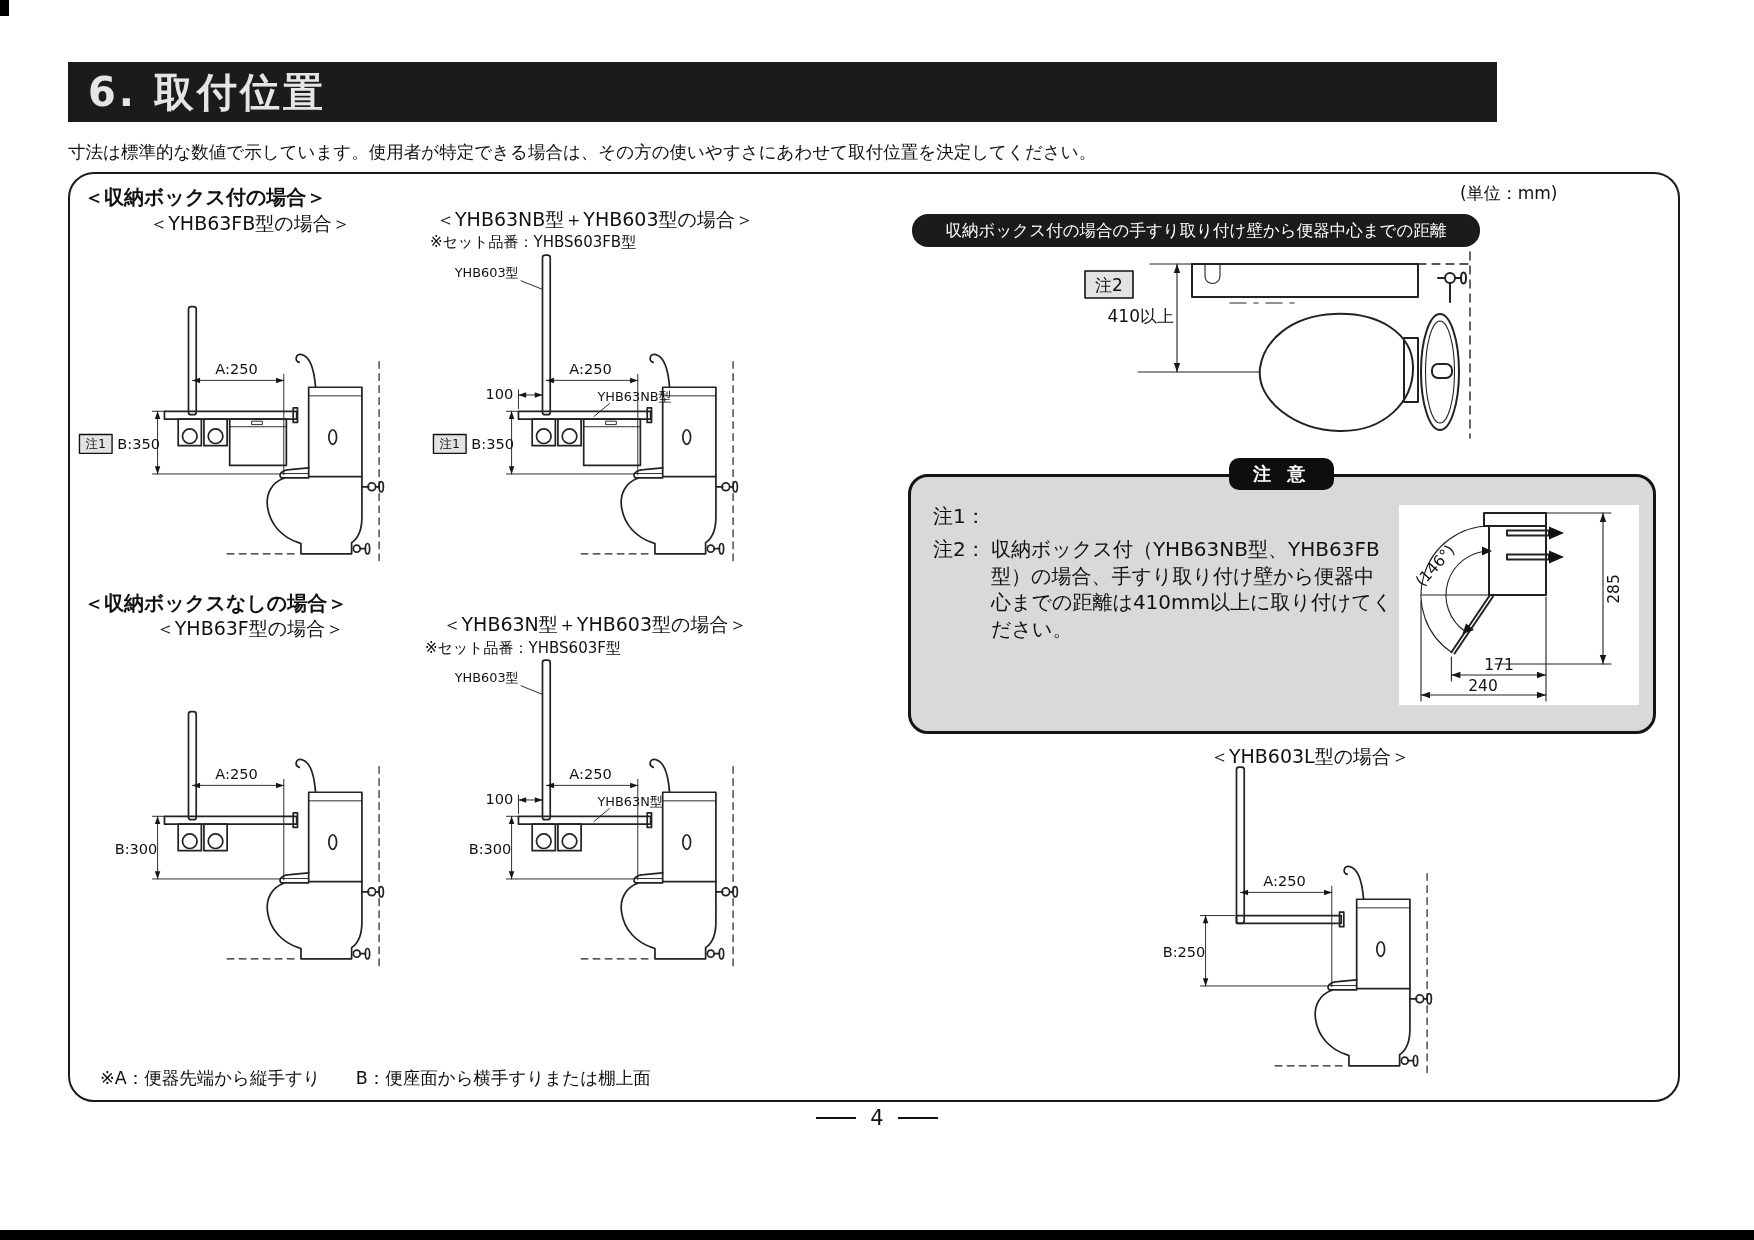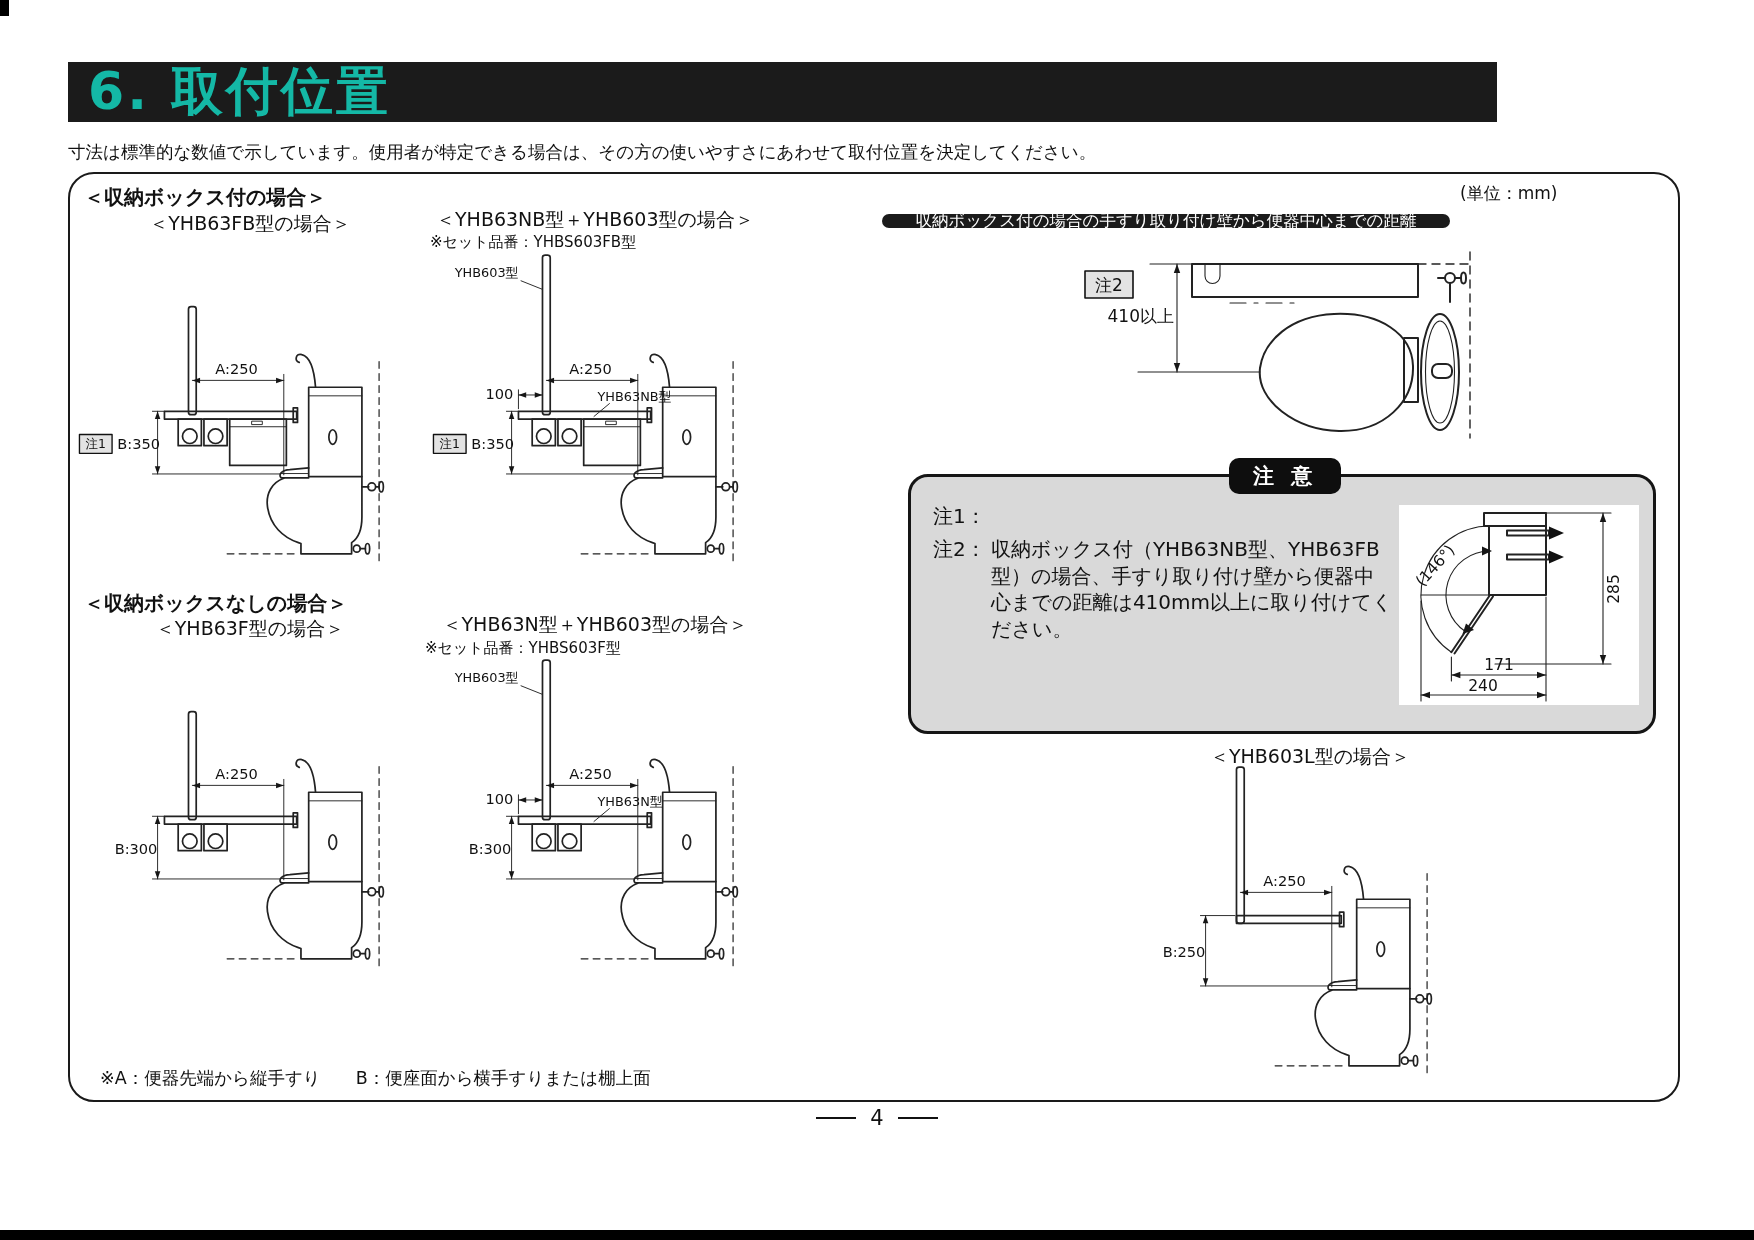--- a/index.html
+++ b/index.html
@@ -1,32 +1,32 @@
 <!DOCTYPE html>
 <html><head>
 <meta charset="utf-8">
 <style>
   *{margin:0;padding:0;box-sizing:border-box}
   html,body{width:1754px;height:1240px}
   body{position:relative;background:#fff;color:#111;overflow:hidden;
        font-family:"DejaVu Sans","Liberation Sans",sans-serif}
   .abs{position:absolute}
-  .titlebar{background:#1b1b1b;color:#14b8a6;display:flex;align-items:center;
-            padding-left:20px;font-size:52px;font-weight:bold;letter-spacing:3px}
+  .titlebar{background:#1b1b1b;color:#e5e5e5;display:flex;align-items:center;
+            padding-left:20px;font-size:40px;font-weight:bold;letter-spacing:3px}
   .intro{font-size:17.5px}
   .outer-box{border:2.5px solid #1a1a1a;border-radius:26px}
   .unit{font-size:17px;}
   .sec-heading{font-size:20px;font-weight:bold}
   .diagram-title{font-size:19px;text-align:center}
   .set-note{font-size:15px;text-align:left}
   .banner{background:#1b1b1b;color:#fff;border-radius:16px;display:flex;
           align-items:center;justify-content:center;font-size:16.5px;white-space:nowrap}
   .caution{background:#d9d9d9;border:3px solid #151515;border-radius:20px}
   .caution-tab{position:absolute;top:-19px;left:318px;background:#0e0e0e;color:#fff;
-               font-size:21px;font-weight:bold;padding:4px 24px;border-radius:10px;letter-spacing:5px}
+               font-size:18px;font-weight:bold;padding:4px 24px;border-radius:10px;letter-spacing:5px}
   .caution-body{padding:26px 14px 10px 22px;width:496px}
   .c-item{display:flex;font-size:20px;font-weight:normal;line-height:1.32;margin-bottom:7px}
   .c-tag{flex:0 0 58px}
   .c-text{flex:1}
   .c-warning{font-size:20px;font-weight:bold;line-height:1.32}
   .cfig{background:#fff}
   .footnote{font-size:17.5px}
   .pageno{display:flex;align-items:center;justify-content:center;gap:14px;font-size:21px}
   .dashline{width:40px;height:2.5px;background:#111}
   .bottom-strip{background:#000}
@@ -285,21 +285,21 @@
   <g>
     <line class="thin" x1="8" y1="140" x2="22" y2="140"></line>
     <line class="thin" x1="8" y1="213" x2="157" y2="213"></line>
     <line class="thin" x1="14" y1="140" x2="14" y2="213"></line>
     <polygon class="arr" points="14,140 10.8,149 17.2,149"></polygon>
     <polygon class="arr" points="14,213 10.8,204 17.2,204"></polygon>
     <text x="-36" y="184">B:300</text>
   </g>
 </svg>
 
-<div class="abs banner" style="left:882px;top:214px;width:568px;height:14px">収納ボックス付の場合の手すり取り付け壁から便器中心までの距離</div>
+<div class="abs banner" style="left:912px;top:214px;width:568px;height:33px">収納ボックス付の場合の手すり取り付け壁から便器中心までの距離</div>
 
 <svg class="abs" style="left:1050px;top:246px" width="430" height="195" viewBox="0 0 430 195">
   <g>
     <line class="dash" x1="420" y1="6" x2="420" y2="192"></line>
     <line class="dash" x1="368" y1="18" x2="420" y2="18"></line>
   </g>
   <g>
     <rect x="142" y="18" width="226" height="33"></rect>
     <path class="thin" d="M155,18 v12 a7.5,7.5 0 0 0 15,0 v-12"></path>
     <line class="thin" x1="180" y1="57" x2="196" y2="57"></line>

